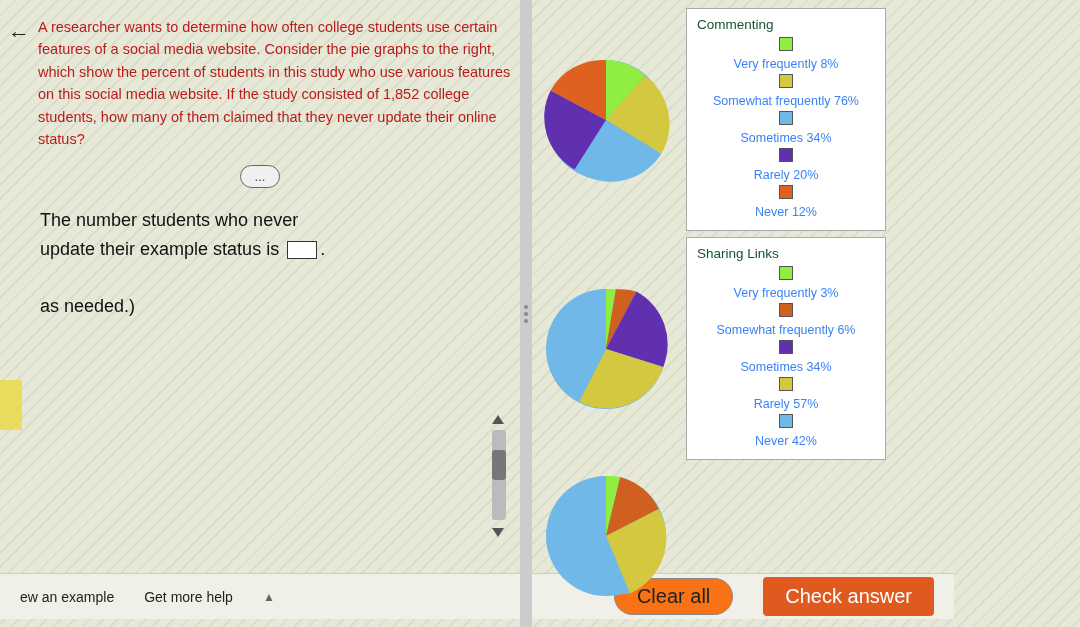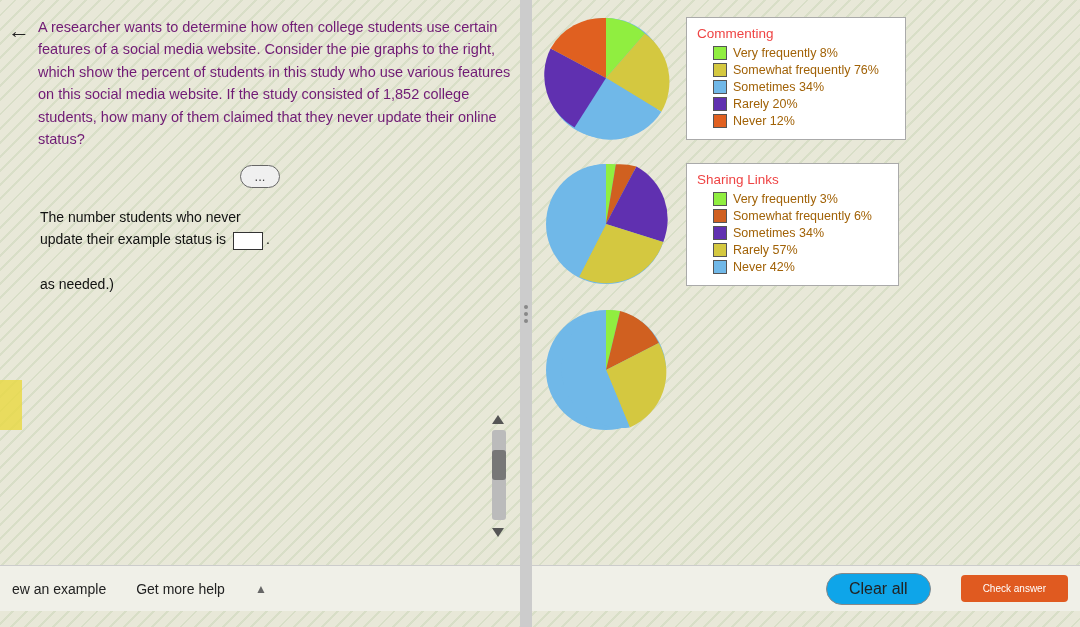--- a/index.html
+++ b/index.html
@@ -55,40 +55,40 @@
       font-size: 22px;
       font-weight: bold;
       color: #222;
       cursor: pointer;
       margin-right: 8px;
       margin-top: 2px;
     }
 
     .question-text {
       font-size: 14.5px;
-      color: #701a75;
+      color: #b91c1c;
       line-height: 1.55;
       flex: 1;
     }
 
     .ellipsis-btn {
       border: 1.5px solid #666;
       border-radius: 12px;
       padding: 3px 14px;
       font-size: 13px;
       color: #444;
       background: #f0f0f0;
       cursor: pointer;
       margin: 10px auto;
       display: block;
     }
 
     .answer-section {
       padding: 8px 16px 8px 40px;
-      font-size: 14px;
+      font-size: 18px;
       color: #111;
       line-height: 1.6;
       flex: 1;
     }
 
     .answer-box-inline {
       display: inline-block;
       width: 30px;
       height: 18px;
       border: 1.5px solid #333;
@@ -146,79 +146,80 @@
       border: 1.5px solid #aaa;
       padding: 8px 10px;
       font-size: 12.5px;
       min-width: 200px;
     }
 
     .legend-title {
       font-size: 13.5px;
       font-weight: normal;
       margin-bottom: 5px;
-      color: #ef4444;
+      color: #14532d;
     }
 
     .legend-item {
       display: flex;
       align-items: center;
       gap: 6px;
-      margin: 3px 16px;
-      color: #a16207;
+      margin: 3px 0;
+      color: #3b82f6;
+      flex-direction: column;
     }
 
     .legend-swatch {
       width: 14px;
       height: 14px;
       border: 1px solid #555;
       flex-shrink: 0;
     }
 
     
     .bottom-bar {
       position: absolute;
-      bottom: 16px;
+      bottom: 8px;
       left: 0;
-      width: 1080px;
+      width: 954px;
       height: 46px;
       background: #f0f0e8;
       display: flex;
       align-items: center;
-      padding: 0 12px;
+      padding: 0 20px;
       border-top: 1px solid #ccc;
       gap: 30px;
     }
 
     .bottom-link {
       font-size: 14px;
       color: #222;
       cursor: pointer;
       text-decoration: none;
     }
 
     .bottom-spacer { flex: 1; }
 
     .clear-all-btn {
-      background: #0ea5e9;
+      background: #f97316;
       border: 1.5px solid #888;
       border-radius: 20px;
       padding: 6px 22px;
-      font-size: 16px;
+      font-size: 20px;
       cursor: pointer;
       color: #222;
     }
 
     .check-answer-btn {
       background: #e05a20;
       color: white;
       border: none;
       border-radius: 4px;
       padding: 8px 22px;
-      font-size: 10px;
+      font-size: 20px;
       cursor: pointer;
       font-weight: 500;
     }
 
     
     .left-scroll {
       position: absolute;
       right: 14px;
       top: 430px;
       width: 14px;

